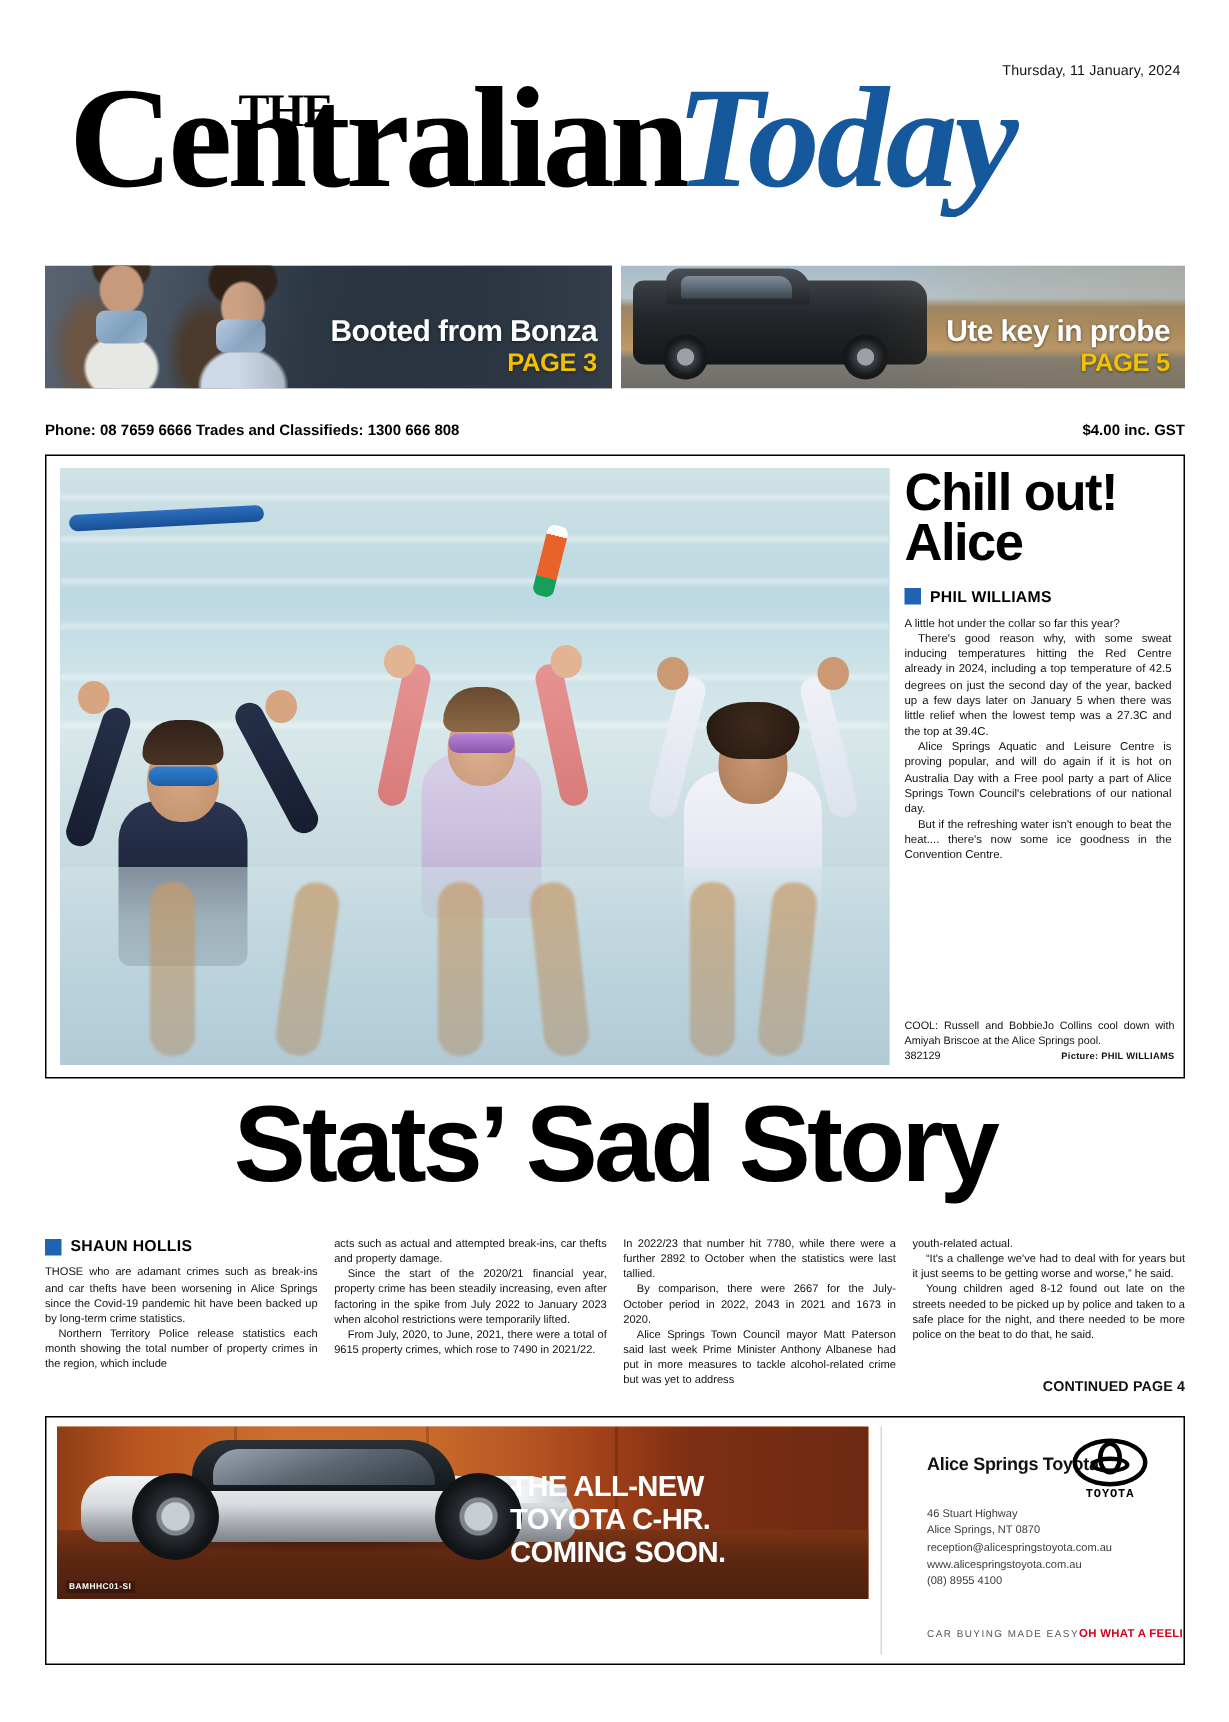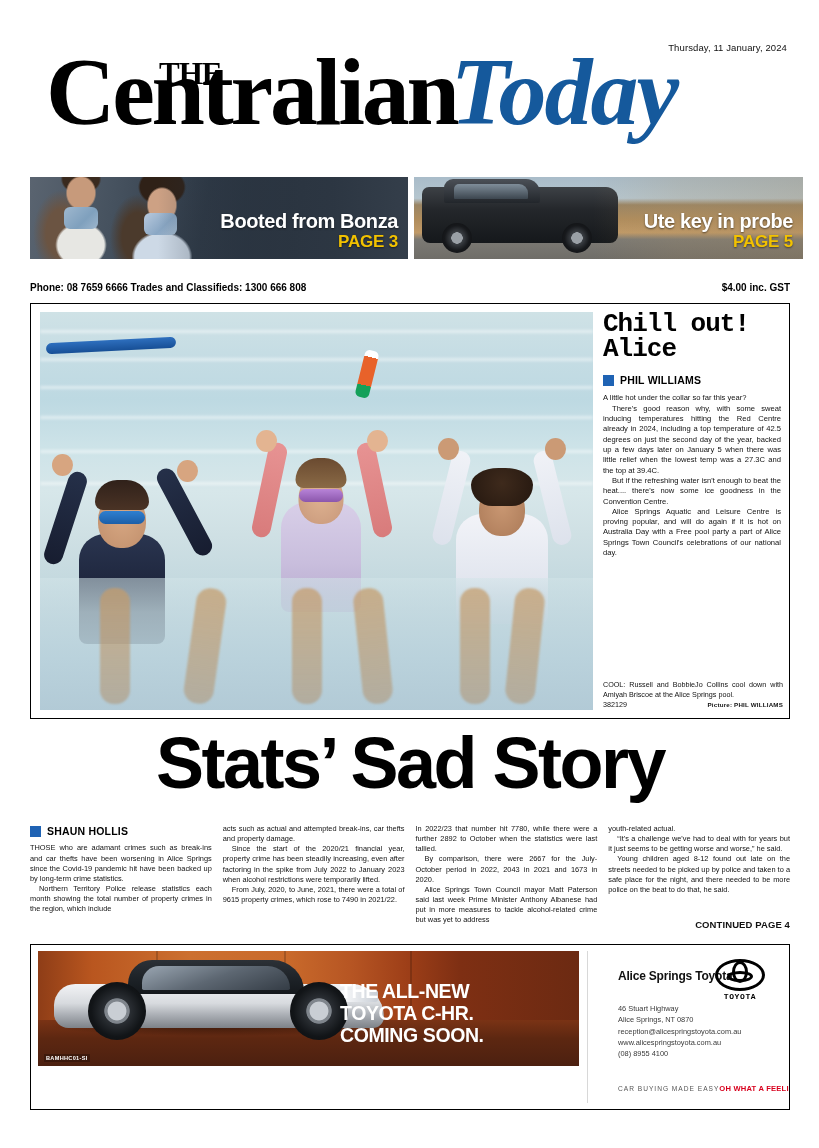--- a/index.html
+++ b/index.html
@@ -82,21 +82,21 @@
     width: 819px;
     height: 125px;
   }
   .teaser {
     position: absolute;
     top: 25px;
     height: 82px;
     overflow: hidden;
   }
   .teaser-left  { left: 30px;  width: 378px; }
-  .teaser-right { left: 414px; width: 376px; padding-left: 13px; }
+  .teaser-right { left: 414px; width: 376px; }
 
   .teaser-photo {
     position: absolute;
     left: 0; top: 0;
     width: 100%; height: 100%;
     overflow: hidden;
   }
   
   .ph-school {
     position: absolute; inset: 0;
@@ -317,23 +317,23 @@
     filter: blur(1.2px);
   }
 
   .feature-side {
     position: absolute;
     left: 572px; top: 8px;
     width: 178px;
     height: 398px;
   }
   .chill-headline {
-    font-family: Liberation Mono, monospace;
-    font-weight: bold;
-    font-size: 26px;
+    font-family: Liberation Sans, sans-serif;
+    font-weight: bold;
+    font-size: 35px;
     line-height: .95;
     letter-spacing: -1px;
     color: #000;
   }
   .byline {
     display: flex;
     align-items: center;
     gap: 6px;
     margin-top: 13px;
   }
@@ -707,22 +707,22 @@
 
     <div class="feature-side">
       <div class="chill-headline">Chill out! Alice</div>
       <div class="byline">
         <span class="byline-mark"></span>
         <span class="byline-name">PHIL WILLIAMS</span>
       </div>
       <div class="chill-body">
         <p>A little hot under the collar so far this year?</p>
         <p>There's good reason why, with some sweat inducing temperatures hitting the Red Centre already in 2024, including a top temperature of 42.5 degrees on just the second day of the year, backed up a few days later on January 5 when there was little relief when the lowest temp was a 27.3C and the top at 39.4C.</p>
+        <p>Alice Springs Aquatic and Leisure Centre is proving popular, and will do again if it is hot on Australia Day with a Free pool party a part of Alice Springs Town Council's celebrations of our national day.</p>
         <p>But if the refreshing water isn't enough to beat the heat.... there's now some ice goodness in the Convention Centre.</p>
-        <p>Alice Springs Aquatic and Leisure Centre is proving popular, and will do again if it is hot on Australia Day with a Free pool party a part of Alice Springs Town Council's celebrations of our national day.</p>
       </div>
     </div>
 
     <div class="feature-caption">
       <span class="caption-row">COOL: Russell and BobbieJo Collins cool down with Amiyah Briscoe at the Alice Springs pool.</span>
       <span class="caption-tail">
         <span>382129</span>
         <span class="credit">Picture: PHIL WILLIAMS</span>
       </span>
     </div>

